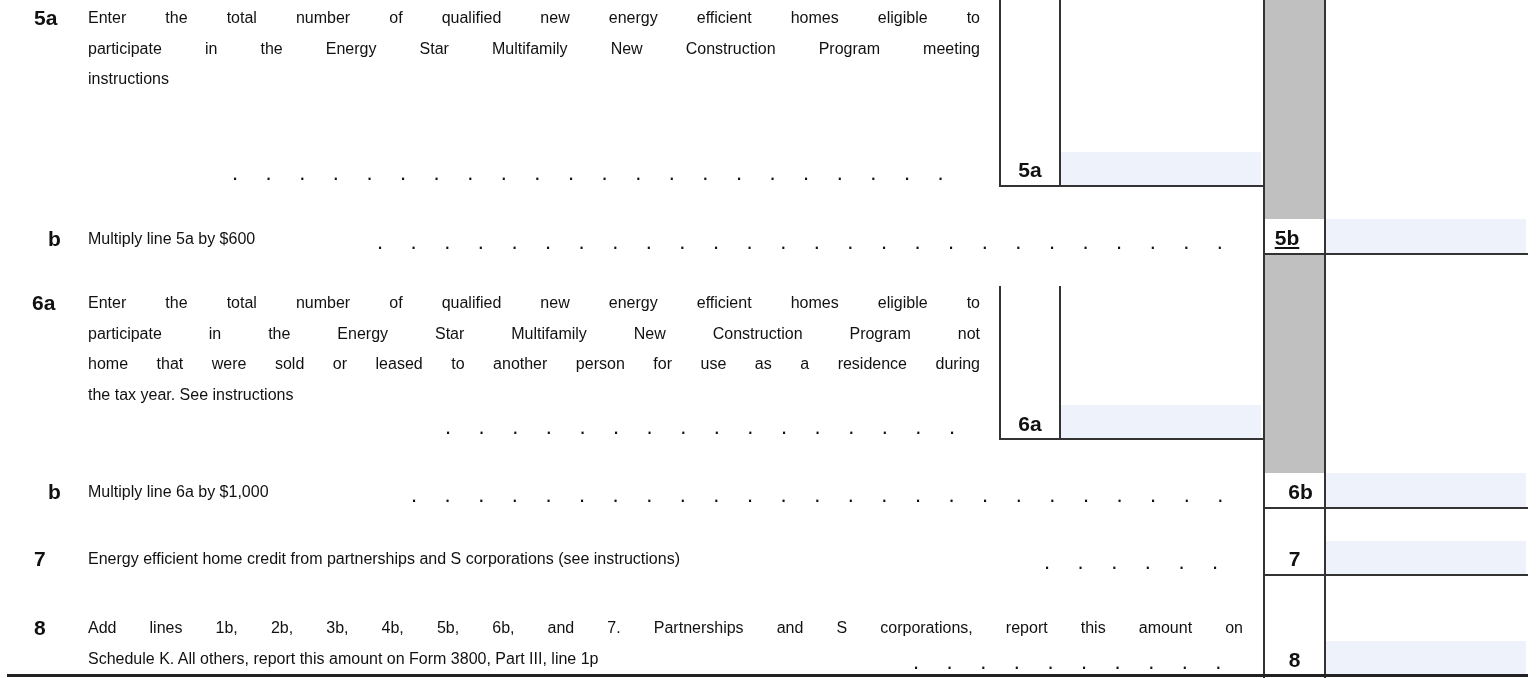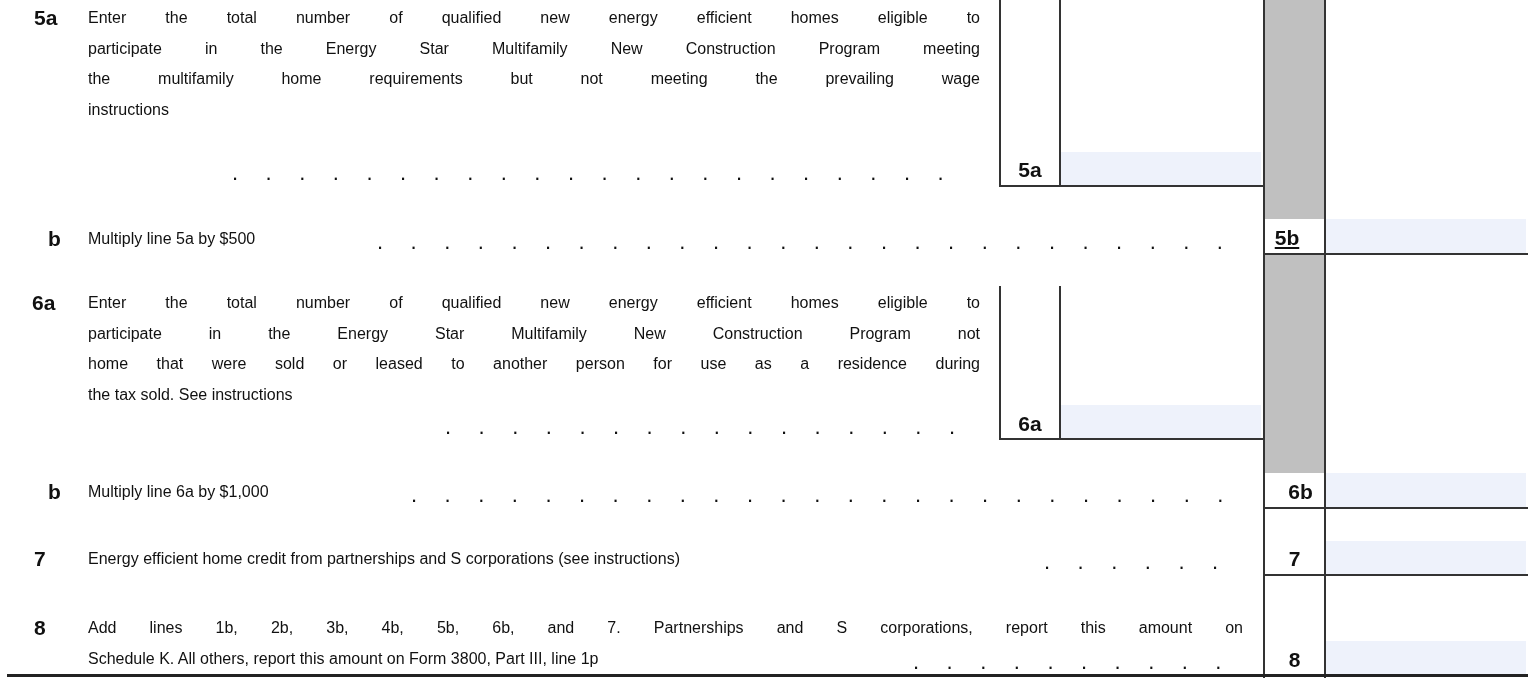--- a/index.html
+++ b/index.html
@@ -18,52 +18,51 @@
            font-family:"Liberation Mono", monospace; font-size:18px; box-sizing:border-box; }
   .boxlabel { position:absolute; font-weight:bold; font-size:21px; text-align:center; line-height:30px; }
 </style>
 </head>
 <body>
 
 <div class="num" style="left:34px; top:3px;">5a</div>
 <div class="txt" style="left:88px; top:3px; width:892px;">
   <div class="just-full">Enter the total number of qualified new energy efficient homes eligible to</div>
   <div class="just-full">participate in the Energy Star Multifamily New Construction Program meeting</div>
-  <div class="just-full">the multifamily home requirements but not meeting the prevailing wage</div>
   <div>instructions</div>
 </div>
 <div class="dots" style="left:232px; top:158px;">
   <span>.</span><span>.</span><span>.</span><span>.</span><span>.</span><span>.</span><span>.</span><span>.</span><span>.</span><span>.</span><span>.</span><span>.</span><span>.</span><span>.</span><span>.</span><span>.</span><span>.</span><span>.</span><span>.</span><span>.</span><span>.</span><span>.</span>
 </div>
 
 <div class="vline" style="left:999px; top:0; height:187px;"></div>
 <div class="vline" style="left:1059px; top:0; height:187px;"></div>
 <div class="hline" style="left:999px; top:185px; width:265px;"></div>
 <div class="boxlabel" style="left:1001px; top:155px; width:58px;">5a</div>
 <input class="field" style="left: 1061px; top: 152px; width: 200px; height: 33px;" value="">
 
 <div class="num" style="left:48px; top:224px;">b</div>
-<div class="txt" style="left:88px; top:224px;">Multiply line 5a by $500</div>
+<div class="txt" style="left:88px; top:224px;">Multiply line 5a by $600</div>
 <div class="dots" style="left:377px; top:227px;">
   <span>.</span><span>.</span><span>.</span><span>.</span><span>.</span><span>.</span><span>.</span><span>.</span><span>.</span><span>.</span><span>.</span><span>.</span><span>.</span><span>.</span><span>.</span><span>.</span><span>.</span><span>.</span><span>.</span><span>.</span><span>.</span><span>.</span><span>.</span><span>.</span><span>.</span><span>.</span>
 </div>
 
 <div class="gray" style="left:1265px; top:0; width:59px; height:219px;"></div>
 <div class="boxlabel" style="left:1257px; top:223px; width:60px;text-decoration:underline;">5b</div>
 <div class="hline" style="left:1264px; top:253px; width:264px;"></div>
 <input class="field" style="left: 1326px; top: 219px; width: 200px; height: 34px;" value="">
 
 <div class="gray" style="left:1265px; top:255px; width:59px; height:218px;"></div>
 
 <div class="num" style="left:32px; top:288px;">6a</div>
 <div class="txt" style="left:88px; top:288px; width:892px;">
   <div class="just-full">Enter the total number of qualified new energy efficient homes eligible to</div>
   <div class="just-full">participate in the Energy Star Multifamily New Construction Program not</div>
   <div class="just-full">home that were sold or leased to another person for use as a residence during</div>
-  <div>the tax sold. See instructions</div>
+  <div>the tax year. See instructions</div>
 </div>
 <div class="dots" style="left:445px; top:412px;">
   <span>.</span><span>.</span><span>.</span><span>.</span><span>.</span><span>.</span><span>.</span><span>.</span><span>.</span><span>.</span><span>.</span><span>.</span><span>.</span><span>.</span><span>.</span><span>.</span>
 </div>
 
 <div class="vline" style="left:999px; top:286px; height:154px;"></div>
 <div class="vline" style="left:1059px; top:286px; height:154px;"></div>
 <div class="hline" style="left:999px; top:438px; width:265px;"></div>
 <div class="boxlabel" style="left:1001px; top:409px; width:58px;">6a</div>
 <input class="field" style="left: 1061px; top: 405px; width: 200px; height: 33px;" value="">

